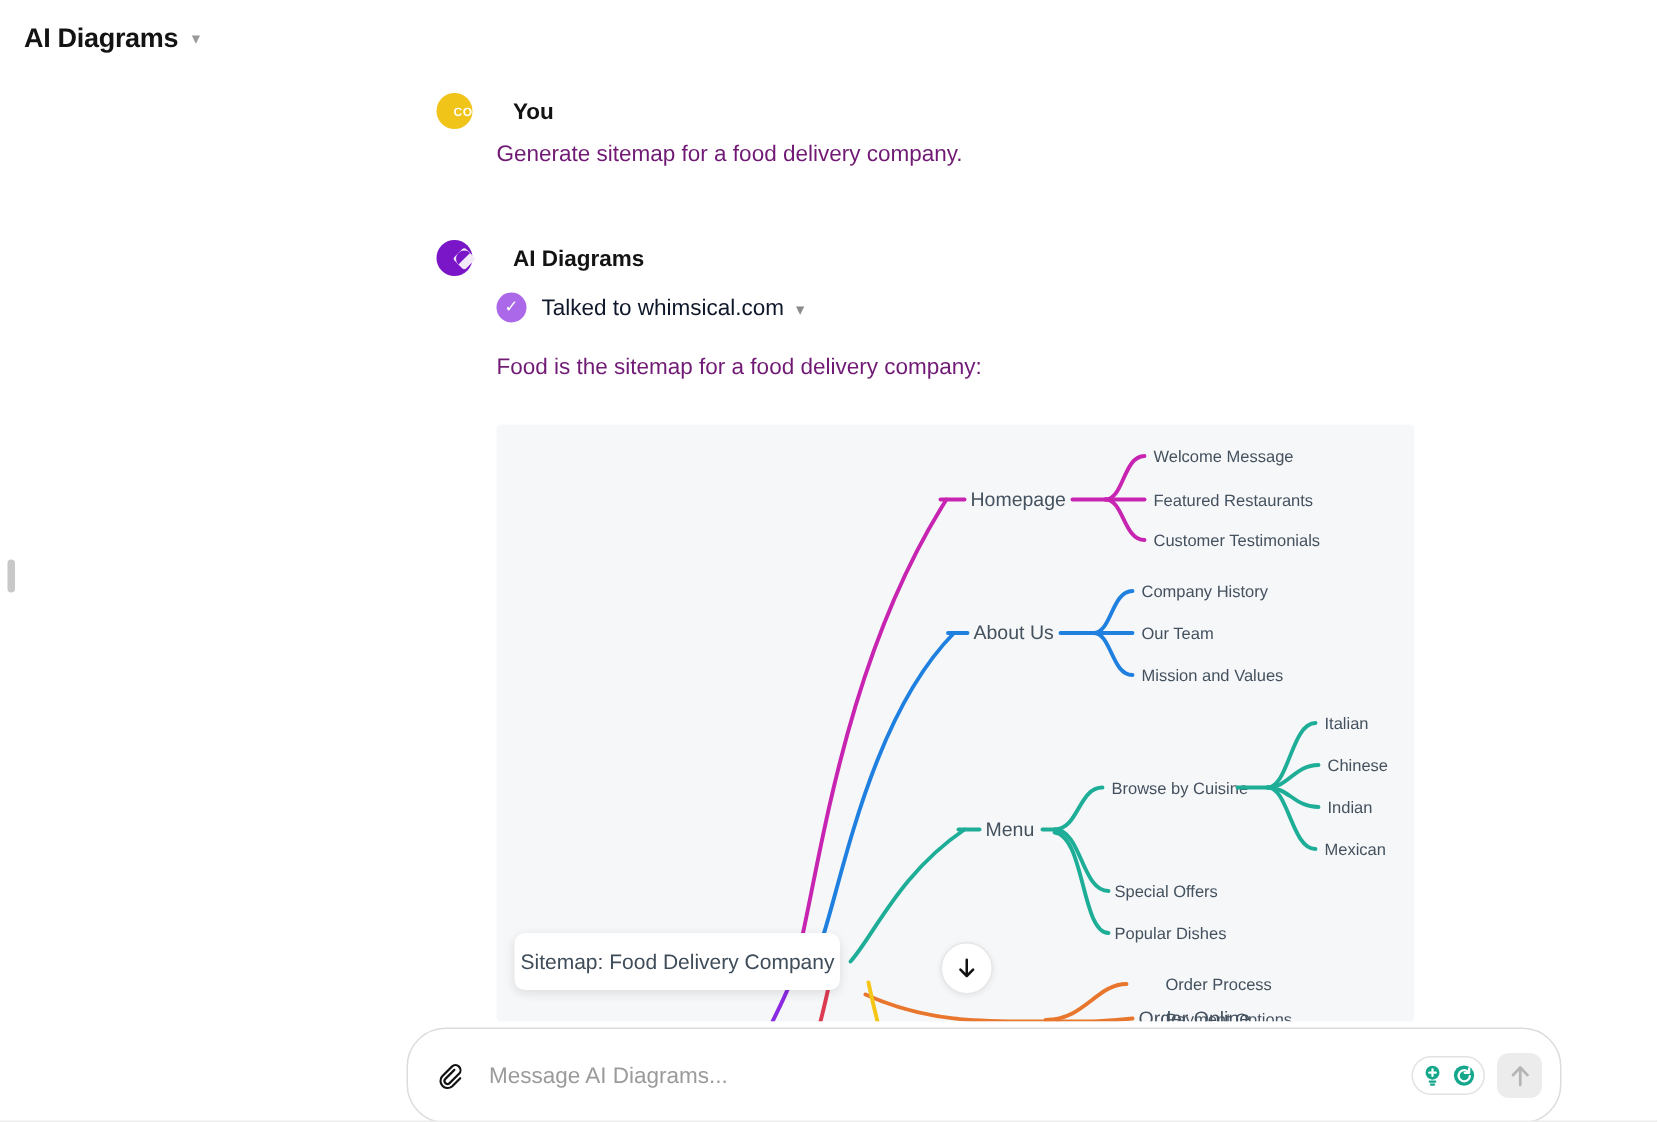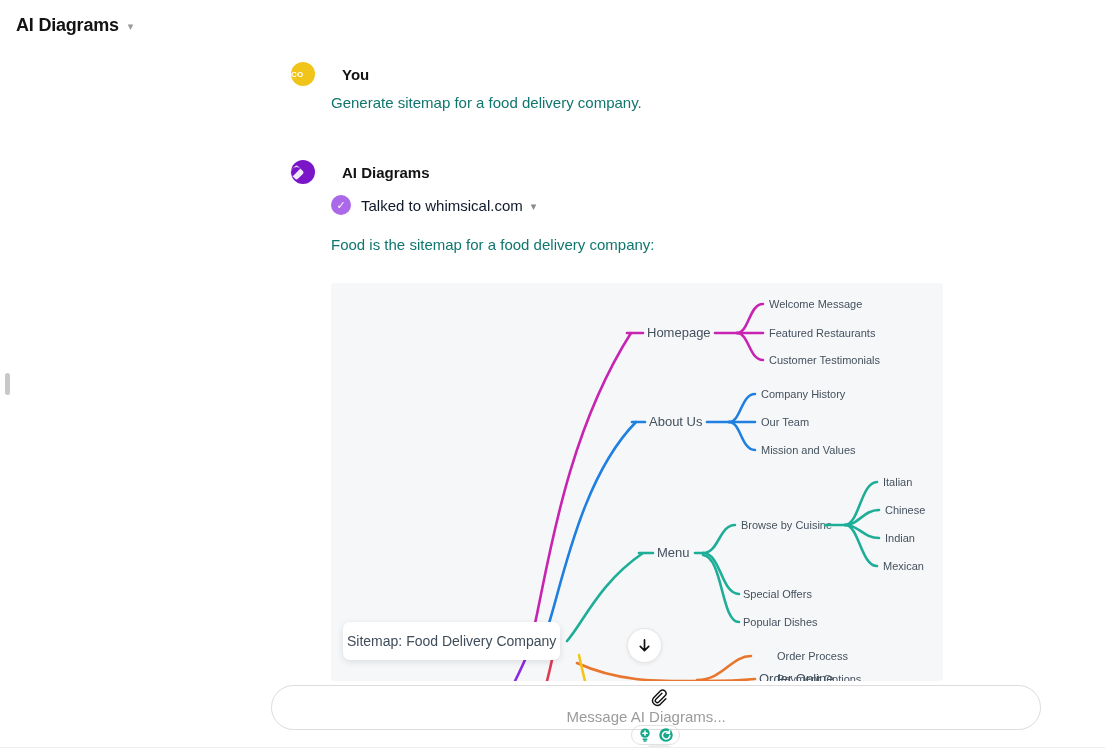--- a/index.html
+++ b/index.html
@@ -41,21 +41,21 @@
     position: absolute; left: 291px; top: 62px;
     width: 680px;
   }
 
   .msg { position: relative; }
   .msg-head { display: flex; align-items: center; height: 24px; }
 
   .avatar {
     width: 24px; height: 24px; border-radius: 50%;
     flex: 0 0 24px;
-    display: flex; align-items: center; justify-content: flex-start;
+    display: flex; align-items: center; justify-content: flex-end;
     font-size: 8px; font-weight: bold; letter-spacing: 0.3px;
   }
   .avatar.user { background: #f0c419; color: #ffffff; }
   .avatar.ai   { background: #7a16c7; position: relative; }
   .avatar.ai .diamond {
     width: 11px; height: 11px; background: #f2eaf9;
     transform: rotate(45deg); border-radius: 2px;
   }
   .avatar.ai .diamond::after {
     content: ""; position: absolute;
@@ -66,21 +66,21 @@
     border-radius: 50%;
     clip-path: polygon(0 0, 50% 0, 50% 100%, 0 100%);
   }
   .sender {
     margin-left: 27px;
     font-size: 15px; font-weight: bold; color: #131313;
   }
 
   .msg-body {
     margin-left: 40px;
-    font-size: 15px; color: #0f766e; line-height: 22px;
+    font-size: 15px; color: #701a75; line-height: 22px;
   }
   .user-text { margin-top: 6px; }
 
   
   .tool-row {
     margin-left: 40px; margin-top: 11px;
     display: flex; align-items: center;
   }
   .tool-check {
     width: 20px; height: 20px; border-radius: 50%;
@@ -131,27 +131,26 @@
     position: absolute; left: 627px; top: 628px;
     width: 35px; height: 35px; border-radius: 50%;
     background: #ffffff; border: 1px solid #e6e6e6;
     box-shadow: 0 1px 4px rgba(0,0,0,0.08);
     display: flex; align-items: center; justify-content: center;
   }
 
   
   .composer {
     position: absolute; left: 271px; top: 685px;
-    width: 770px; height: 45px;
+    width: 770px; height: 64px;
     background: #ffffff;
     border: 1px solid #dcdcdc;
     border-radius: 26px;
     display: flex; align-items: center;
     padding: 0 12px 0 18px;
-    flex-direction: column;
   }
   .clip { flex: 0 0 22px; display: flex; align-items: center; }
   .composer-input {
     flex: 1 1 auto;
     border: none; outline: none; background: transparent;
     font-family: "Liberation Sans", sans-serif;
     font-size: 15px; color: #2b2b2b;
     margin-left: 14px;
   }
   .composer-input::placeholder { color: #9b9b9b; }

